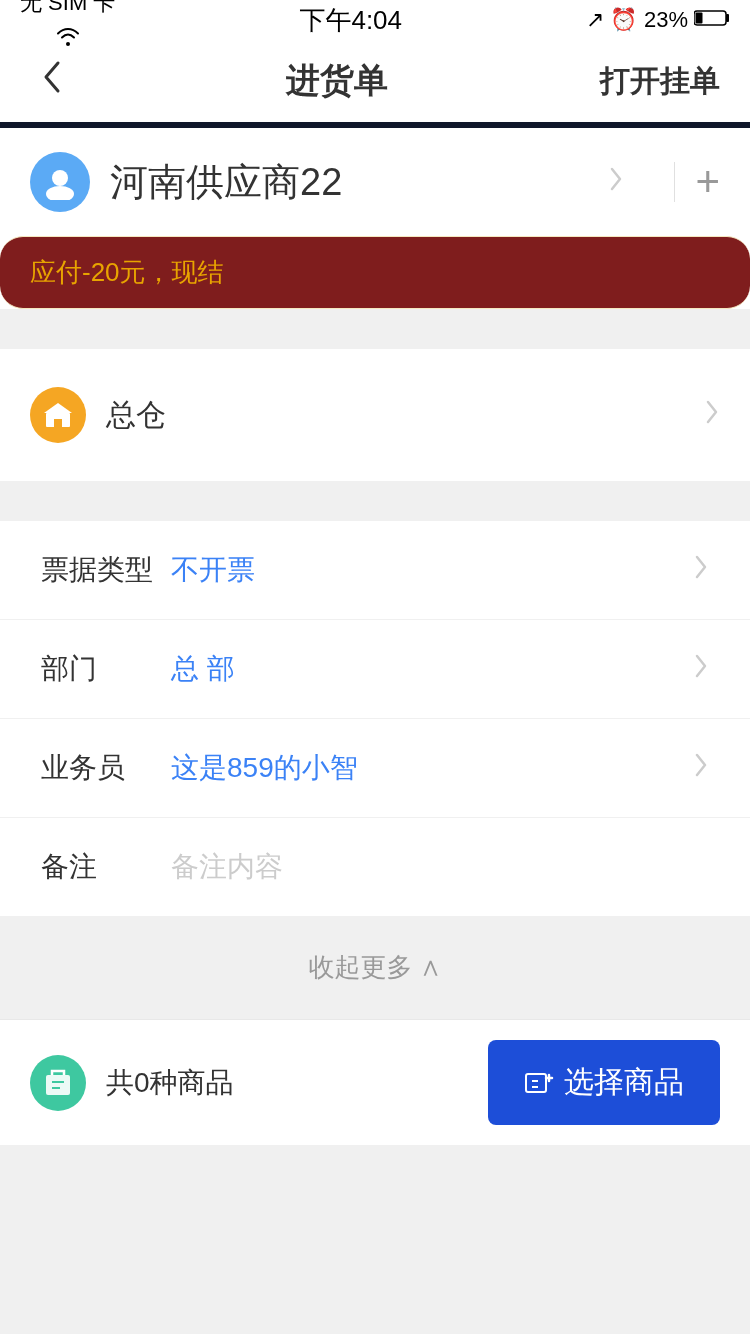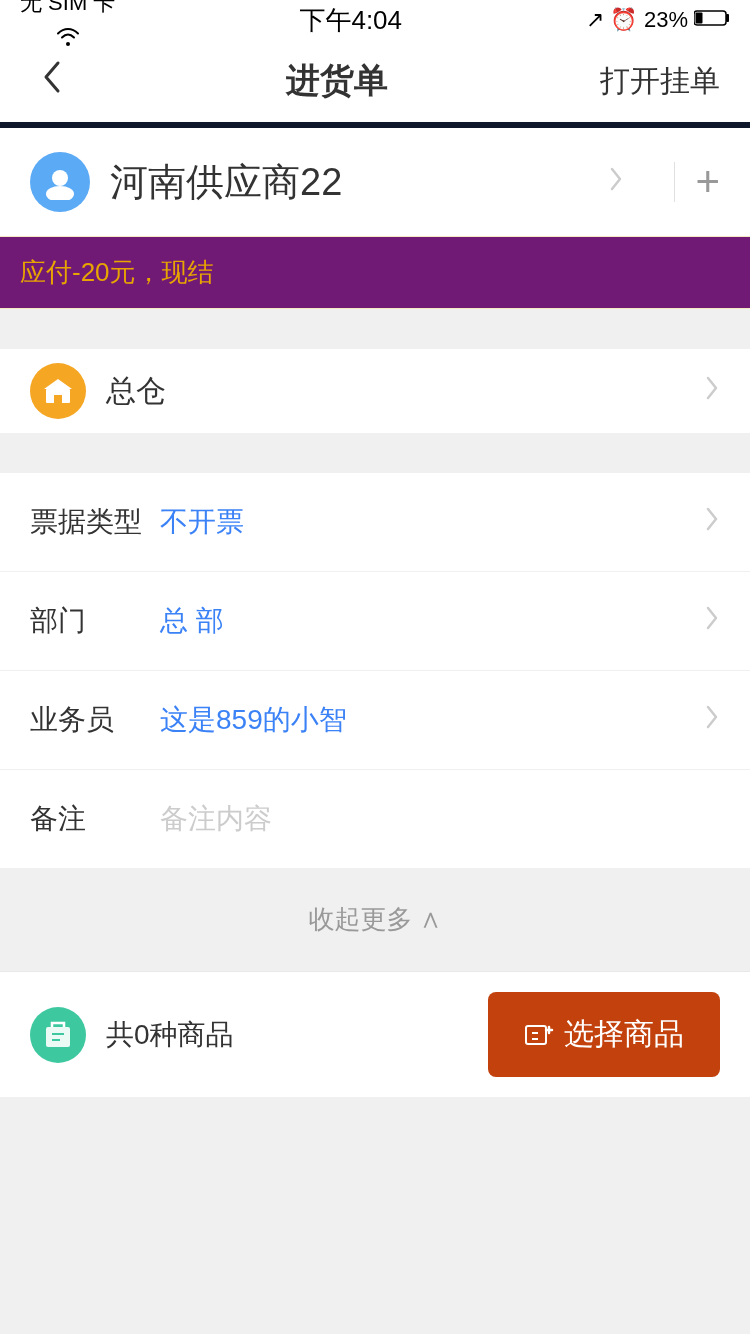--- a/index.html
+++ b/index.html
@@ -60,20 +60,21 @@
     }
     .nav-title {
       font-size: 34px;
       font-weight: 600;
       color: #333;
     }
     .nav-action {
       font-size: 30px;
       color: #333;
       cursor: pointer;
+      font-weight: bold;
     }
 
     
     .section-gap {
       height: 20px;
       background: #f0f0f0;
     }
 
     
     .card {
@@ -122,33 +123,34 @@
     }
     .supplier-divider {
       width: 1px;
       height: 40px;
       background: #e0e0e0;
       margin: 0 20px;
     }
 
     
     .notice-banner {
-      background: #701a75;
-      padding: 18px 20px;
+      background: #7f1d1d;
+      padding: 18px 30px;
       font-size: 26px;
       color: #e8a400;
       border-top: 1px solid #f5e8c0;
       border-bottom: 1px solid #f5e8c0;
+      border-radius: 23px;
     }
 
     
     .warehouse-row {
       display: flex;
       align-items: center;
-      padding: 14px 30px;
+      padding: 38px 30px;
       background: #fff;
       margin-top: 20px;
     }
     .warehouse-icon {
       width: 56px;
       height: 56px;
       border-radius: 50%;
       background: #f5a623;
       display: flex;
       align-items: center;
@@ -172,21 +174,21 @@
     }
 
     
     .form-section {
       background: #fff;
       margin-top: 20px;
     }
     .form-row {
       display: flex;
       align-items: center;
-      padding: 30px 30px;
+      padding: 30px 41px;
       border-bottom: 1px solid #f0f0f0;
       background: #fff;
     }
     .form-row:last-child {
       border-bottom: none;
     }
     .form-label {
       font-size: 28px;
       color: #333;
       width: 130px;
@@ -236,21 +238,21 @@
       width: 32px;
       height: 32px;
       fill: #fff;
     }
     .product-count {
       flex: 1;
       font-size: 28px;
       color: #333;
     }
     .select-btn {
-      background: #c2410c;
+      background: #1d4ed8;
       color: #fff;
       border: none;
       border-radius: 8px;
       padding: 22px 36px;
       font-size: 30px;
       display: flex;
       align-items: center;
       gap: 10px;
       cursor: pointer;
     }

